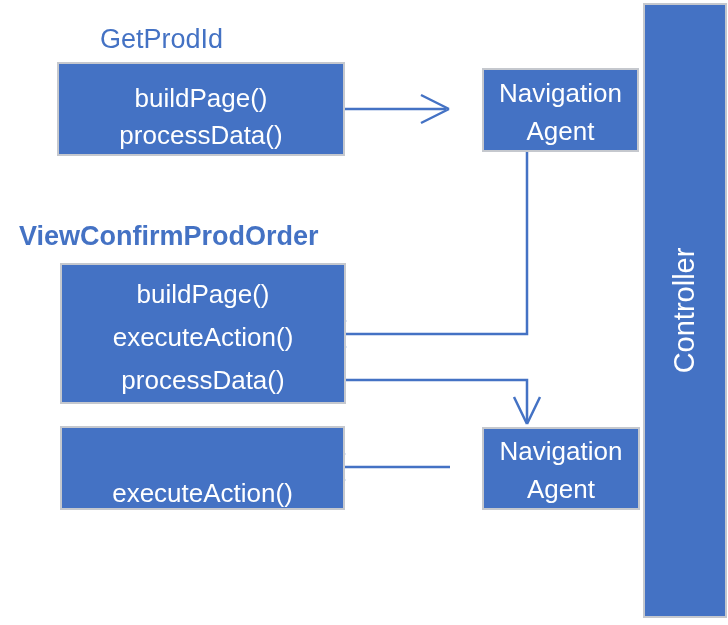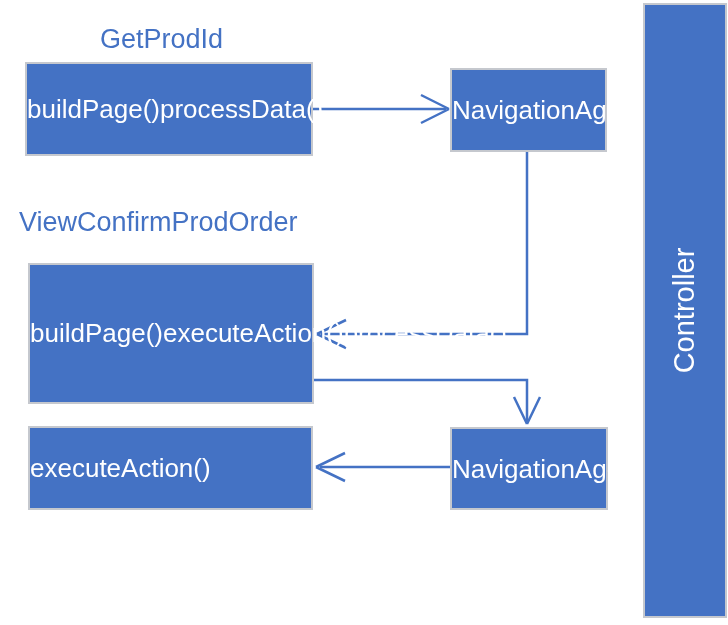--- a/index.html
+++ b/index.html
@@ -15,22 +15,22 @@
     position:relative;width:728px;height:625px;background:var(--background);
     font-family:"Liberation Sans",sans-serif;overflow:hidden;
   }
   .section-label{
     position:absolute;color:var(--label-text);font-size:27px;line-height:29px;
     white-space:nowrap;letter-spacing:0px;
   }
   .node{
     position:absolute;background:var(--box-fill);
     border:2px solid var(--box-border);box-sizing:border-box;
-    display:flex;flex-direction:row;align-items:center;justify-content:flex-start;
-    color:var(--box-text);text-align:center;
+    display:flex;flex-direction:column;align-items:center;justify-content:flex-end;
+    color:var(--box-text);text-align:center;margin-left:32px;
   }
   .node .line{display:block;font-size:26px;white-space:nowrap;}
   .lh-2{line-height:37px;}
   .lh-nav{line-height:38px;}
   .lh-3{line-height:43px;}
   .lh-1{line-height:30px;}
   #controller-box{
     position:absolute;background:var(--box-fill);
     border:2px solid var(--box-border);box-sizing:border-box;
     display:flex;align-items:center;justify-content:center;
@@ -61,21 +61,21 @@
       <path d="M527 424 L514 397 M527 424 L540 397"></path>
     </g>
     <g>
       <path d="M450 467 L320 467"></path>
       <path d="M316 467 L345 453 M316 467 L345 481"></path>
     </g>
   </svg>
 
   <div class="section-label" style="left:100px;top:25px;">GetProdId</div>
 
-  <div class="section-label" style="left:19px;top:208px;">ViewConfirmProdOrder</div>
+  <div class="section-label" style="left:19px;top:222px;font-weight:bold;">ViewConfirmProdOrder</div>
 
 
   <div class="node" style="left:25px;top:62px;width:288px;height:94px;">
     <span class="line lh-2">buildPage()</span>
     <span class="line lh-2">processData()</span>
   </div>
 
   <div class="node" style="left:450px;top:68px;width:157px;height:84px;">
     <span class="line lh-nav">Navigation</span>
     <span class="line lh-nav">Agent</span>

